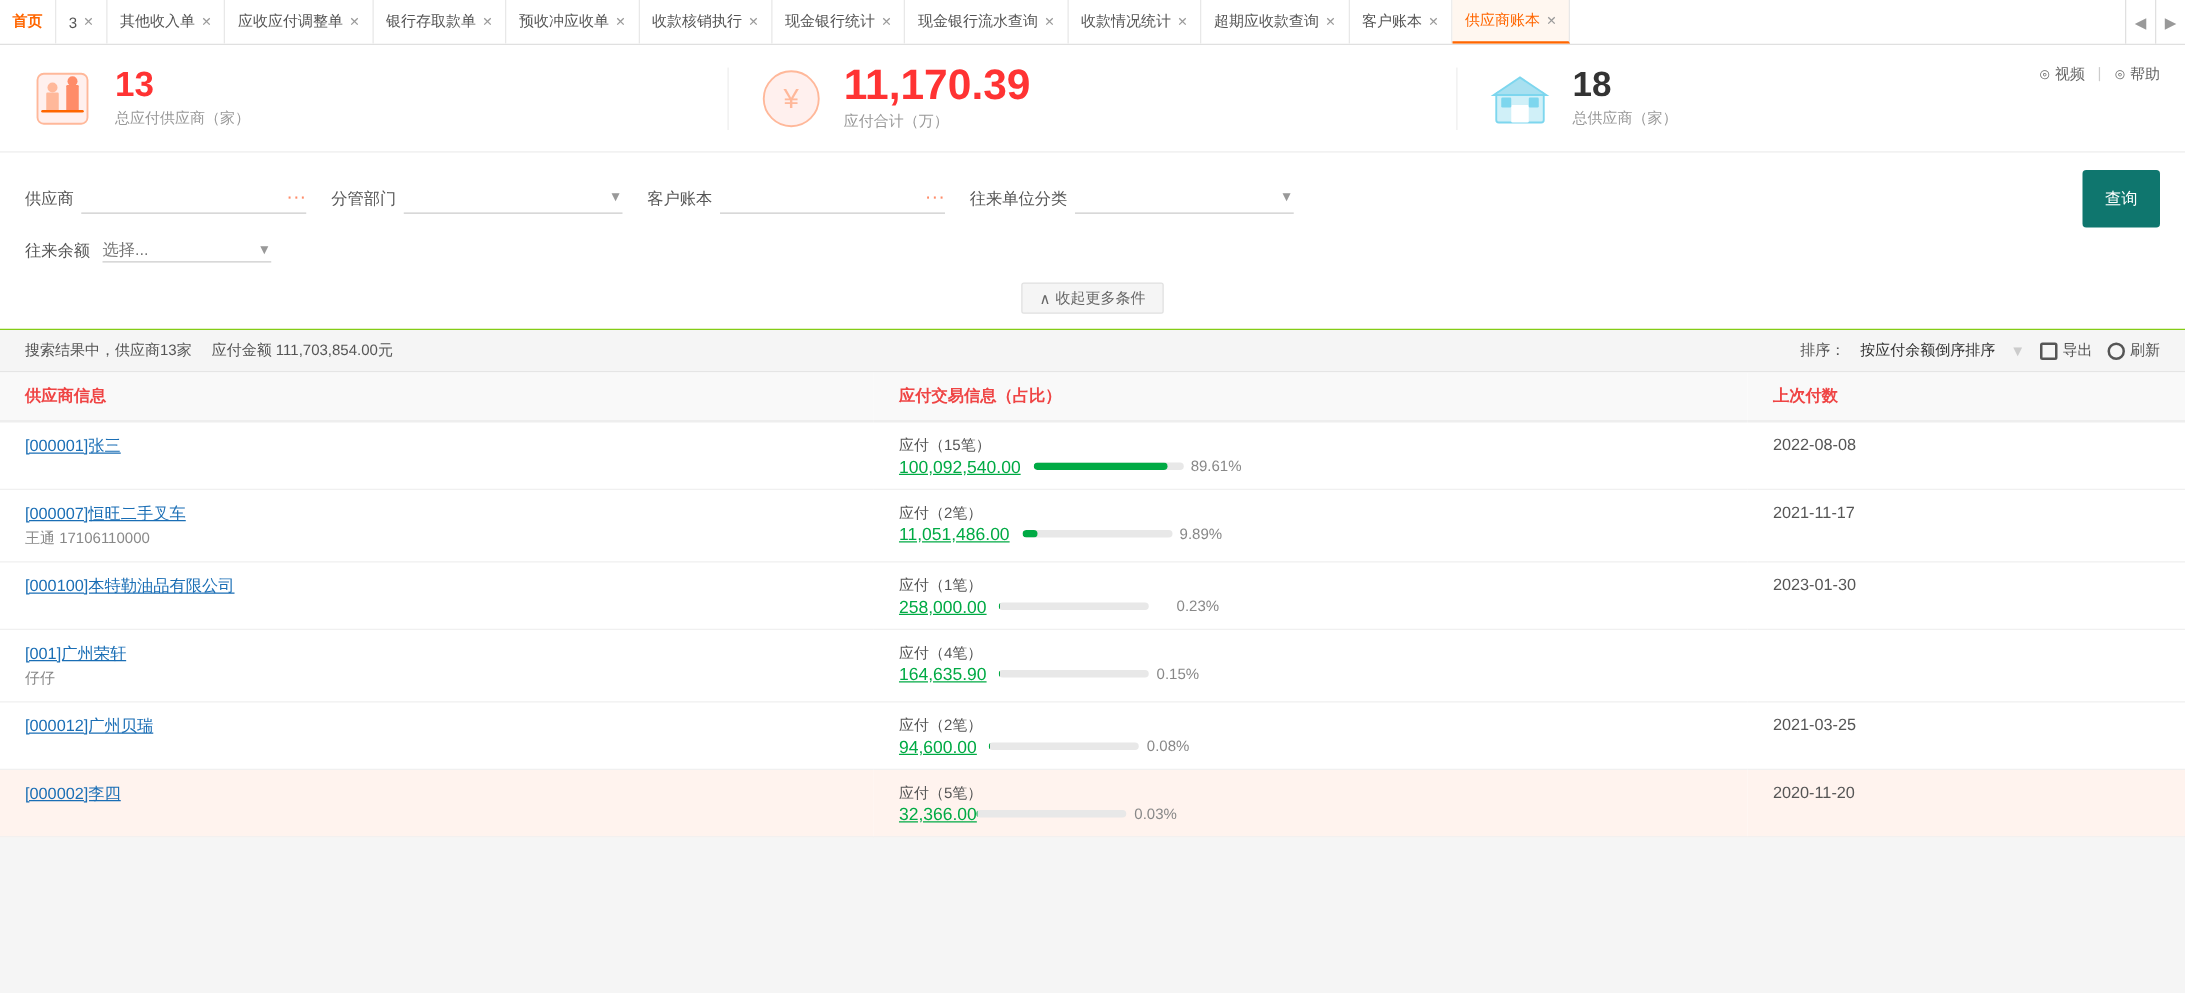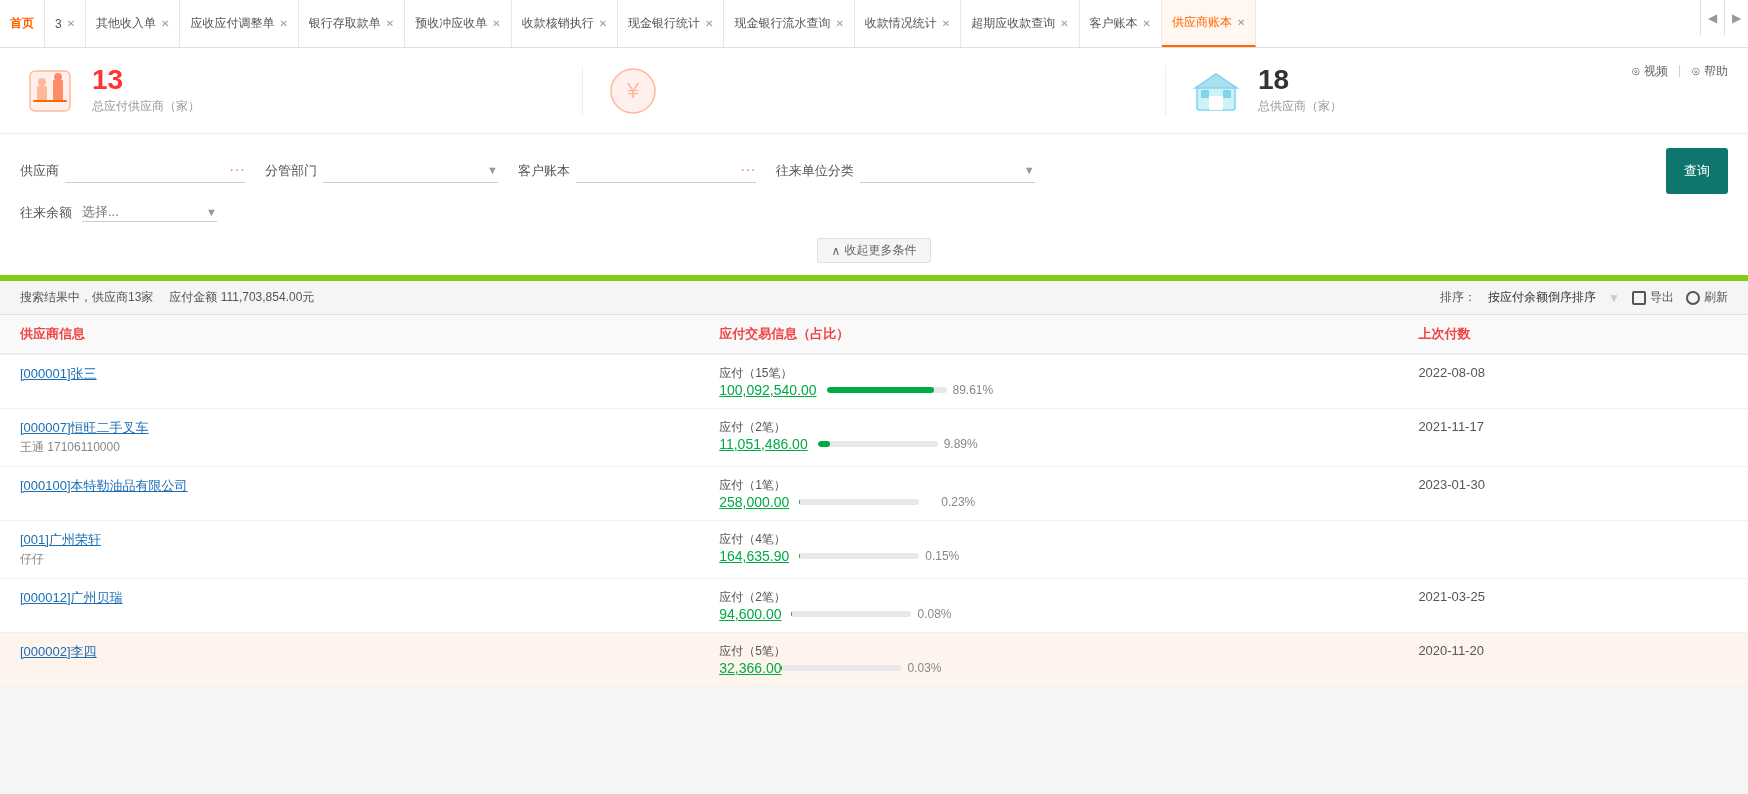--- a/index.html
+++ b/index.html
@@ -3,21 +3,21 @@
   <meta charset="utf-8">
   <style>
     * { box-sizing: border-box; margin: 0; padding: 0; }
     body { font-family: 'Microsoft YaHei', Arial, sans-serif; font-size: 13px; background: #f5f5f5; color: #333; overflow-x: hidden; }
 
     
     .top-nav {
       display: flex;
       background: #fff;
       border-bottom: 1px solid #e0e0e0;
-      height: 48px;
+      height: 36px;
       overflow: hidden;
       position: relative;
     }
     .nav-tab {
       display: inline-flex;
       align-items: center;
       padding: 0 10px;
       height: 100%;
       font-size: 12px;
       color: #555;
@@ -107,21 +107,21 @@
       color: #666;
       display: flex;
       gap: 10px;
     }
     .header-links span { cursor: pointer; color: #666; }
 
     
     .search-area {
       background: #fff;
       padding: 14px 20px 10px;
-      border-bottom: 6px solid #84cc16;
+      border-bottom: 1px solid #84cc16;
     }
     .search-row {
       display: flex;
       align-items: center;
       gap: 20px;
       margin-bottom: 10px;
     }
     .search-field {
       display: flex;
       align-items: center;
@@ -367,20 +367,24 @@
   </div>
 
   <div class="stat-divider"></div>
 
   <div class="stat-block">
     <div class="stat-icon">
       <svg viewBox="0 0 50 50" fill="none" xmlns="http://www.w3.org/2000/svg">
         <circle cx="25" cy="25" r="22" fill="#fff0ee" stroke="#ffb89a" stroke-width="1.5"></circle>
         <text x="25" y="32" text-anchor="middle" font-size="22" fill="#ffb89a" font-family="Arial">¥</text>
       </svg>
+    </div>
+    <div class="stat-info">
+      <div class="stat-number large">11,170.39</div>
+      <div class="stat-label">应付合计（万）</div>
     </div>
   </div>
 
   <div class="stat-divider"></div>
 
   <div class="stat-block">
     <div class="stat-icon">
       <svg viewBox="0 0 50 50" fill="none" xmlns="http://www.w3.org/2000/svg">
         <rect x="6" y="20" width="38" height="24" rx="2" fill="#d0f0f8" stroke="#7dd6ee" stroke-width="1.5"></rect>
         <polygon points="4,22 25,8 46,22" fill="#a8e0f0" stroke="#7dd6ee" stroke-width="1.5"></polygon>

